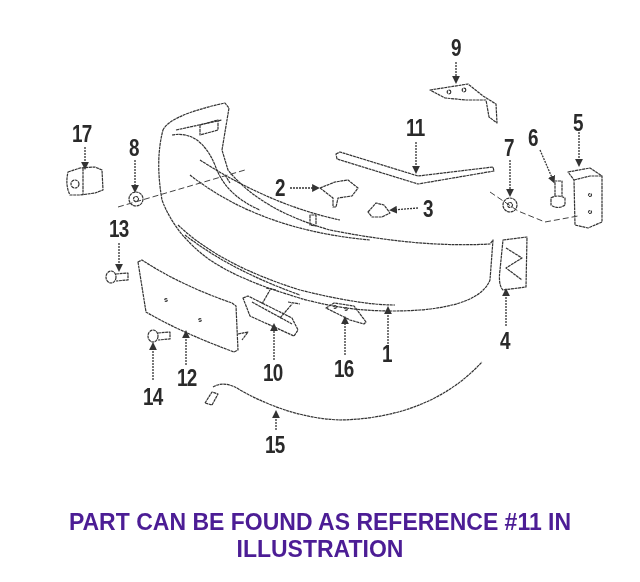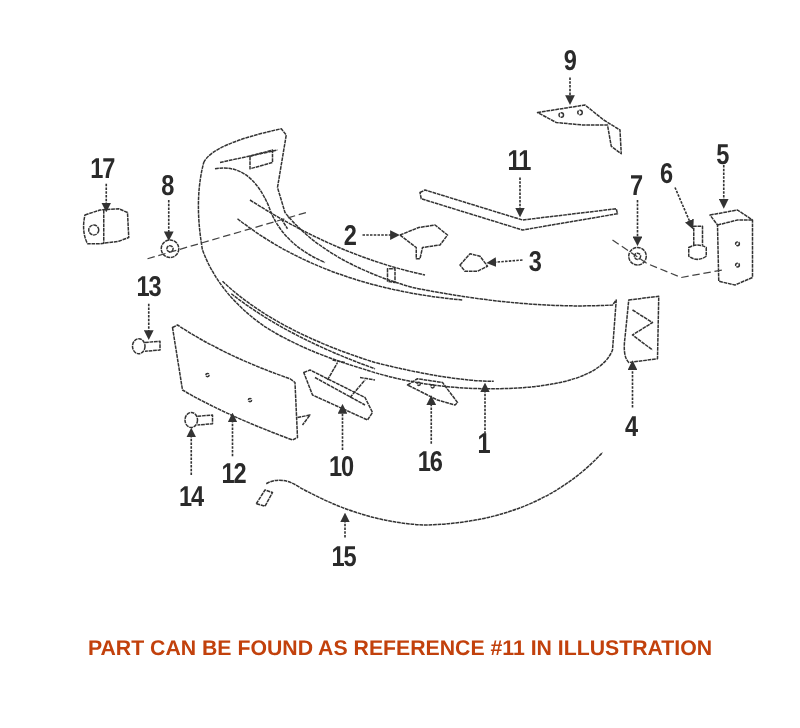--- a/index.html
+++ b/index.html
@@ -16,22 +16,22 @@
     transform-origin: center top;
     letter-spacing: -1px;
   }
   #caption {
     position: absolute;
     left: 0; top: 509px;
     width: 640px;
     text-align: center;
     font-family: "Liberation Sans", sans-serif;
     font-weight: bold;
-    font-size: 17px;
-    color: #c2410c;
+    font-size: 23px;
+    color: #4c1d95;
     letter-spacing: 0px;
   }
   svg .part { fill: none; stroke: #333; stroke-width: 1.2; stroke-dasharray: 3 0.6; stroke-linejoin: round; }
   svg .leader { fill: none; stroke: #333; stroke-width: 1.3; stroke-dasharray: 2 1; }
   svg .dash { fill: none; stroke: #444; stroke-width: 1; stroke-dasharray: 6 3; }
 </style>
 </head>
 <body>
 
 <div id="diagram">

